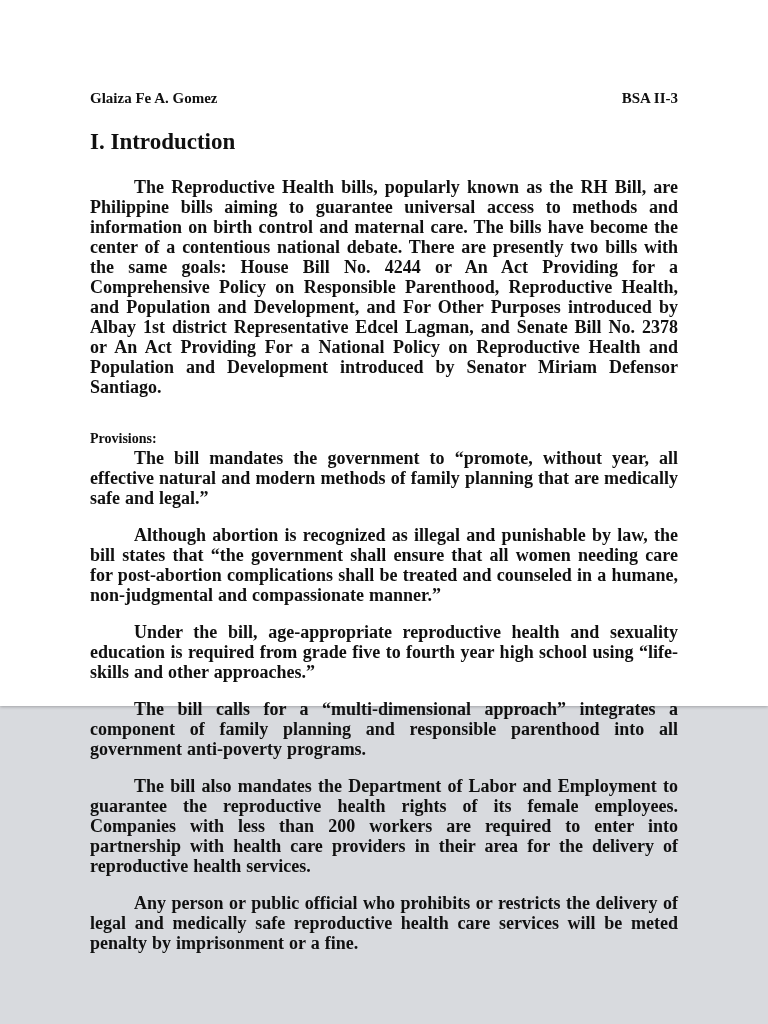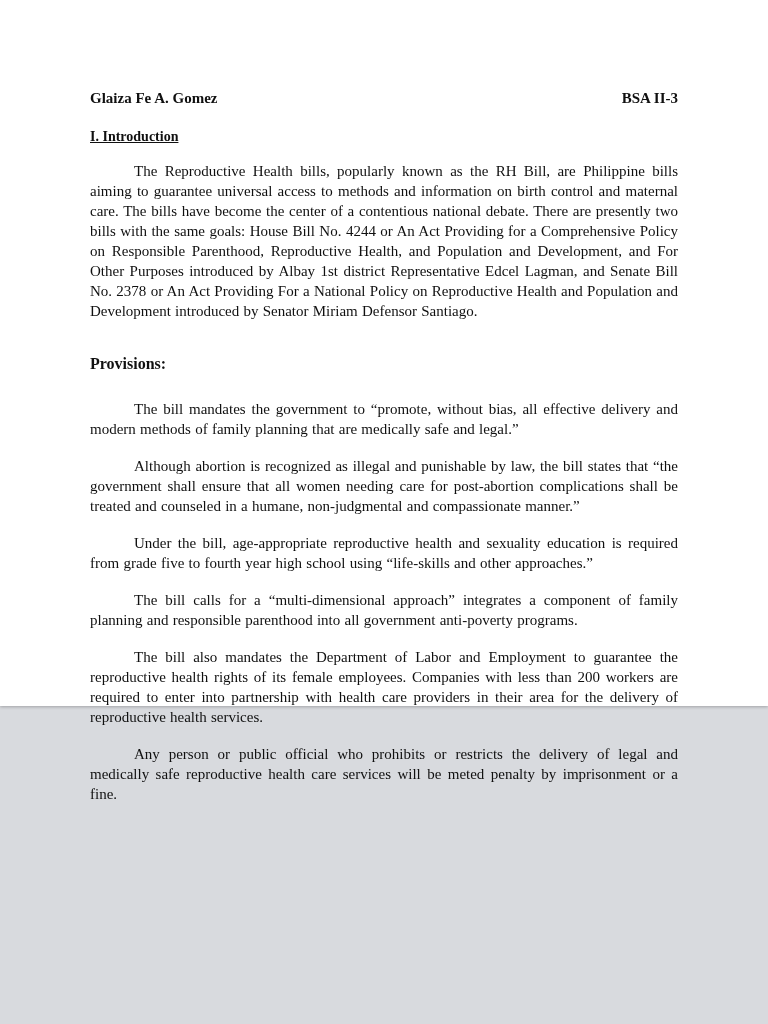--- a/index.html
+++ b/index.html
@@ -22,40 +22,40 @@
     box-shadow: 0 1px 3px rgba(0,0,0,0.25);
   }
   .doc-header {
     display: flex;
     justify-content: space-between;
     font-weight: bold;
     font-size: 15px;
     margin-bottom: 22px;
   }
   .doc-title {
-    font-size: 14px;
+    font-size: 23px;
     font-weight: bold;
-    margin-bottom: 16px;
-    text-decoration: underline;
+    margin-bottom: 22px;
   }
   .para {
-    font-size: 15px;
+    font-size: 18px;
     line-height: 20px;
     text-align: justify;
     text-indent: 44px;
     margin-bottom: 17px;
     word-spacing: 0.5px;
+    font-weight: bold;
   }
   .para.wide-gap {
     margin-bottom: 34px;
   }
   .section-label {
-    font-size: 16px;
+    font-size: 14px;
     font-weight: bold;
-    margin-bottom: 26px;
+    margin-bottom: 1px;
   }
   .viewer-strip {
     position: absolute;
     top: 990px;
     left: 0;
     width: 768px;
     height: 34px;
     background: #d8dade;
   }
 </style>
@@ -68,21 +68,21 @@
     <span>Glaiza Fe A. Gomez</span>
     <span>BSA II-3</span>
   </div>
 
   <div class="doc-title">I. Introduction</div>
 
   <p class="para wide-gap">The Reproductive Health bills, popularly known as the RH Bill, are Philippine bills aiming to guarantee universal access to methods and information on birth control and maternal care. The bills have become the center of a contentious national debate. There are presently two bills with the same goals: House Bill No. 4244 or An Act Providing for a Comprehensive Policy on Responsible Parenthood, Reproductive Health, and Population and Development, and For Other Purposes introduced by Albay 1st district Representative Edcel Lagman, and Senate Bill No. 2378 or An Act Providing For a National Policy on Reproductive Health and Population and Development introduced by Senator Miriam Defensor Santiago.</p>
 
   <div class="section-label">Provisions:</div>
 
-  <p class="para">The bill mandates the government to “promote, without bias, all effective delivery and modern methods of family planning that are medically safe and legal.”</p>
+  <p class="para">The bill mandates the government to “promote, without year, all effective natural and modern methods of family planning that are medically safe and legal.”</p>
   <p class="para">Although abortion is recognized as illegal and punishable by law, the bill states that “the government shall ensure that all women needing care for post-abortion complications shall be treated and counseled in a humane, non-judgmental and compassionate manner.”</p>
   <p class="para">Under the bill, age-appropriate reproductive health and sexuality education is required from grade five to fourth year high school using “life-skills and other approaches.”</p>
   <p class="para">The bill calls for a “multi-dimensional approach” integrates a component of family planning and responsible parenthood into all government anti-poverty programs.</p>
   <p class="para">The bill also mandates the Department of Labor and Employment to guarantee the reproductive health rights of its female employees. Companies with less than 200 workers are required to enter into partnership with health care providers in their area for the delivery of reproductive health services.</p>
   <p class="para">Any person or public official who prohibits or restricts the delivery of legal and medically safe reproductive health care services will be meted penalty by imprisonment or a fine.</p>
 
 </div>
 
 <div class="viewer-strip"></div>
 

